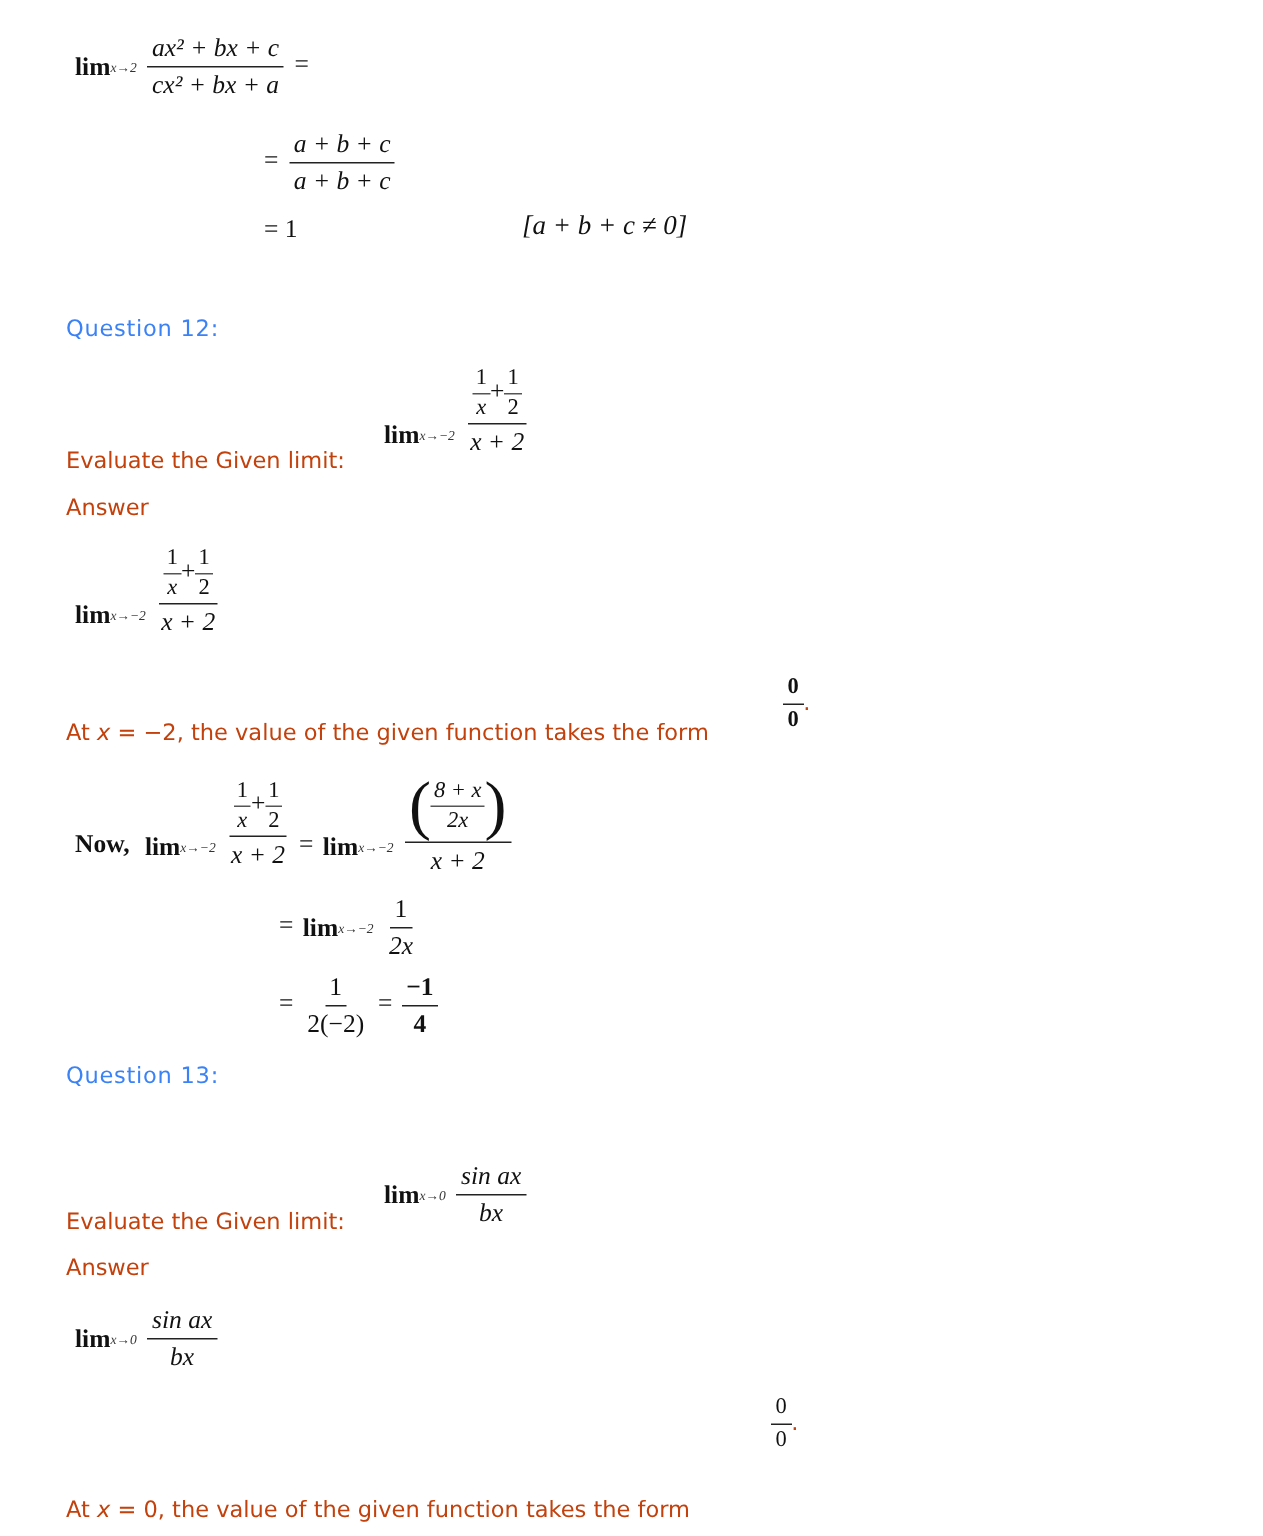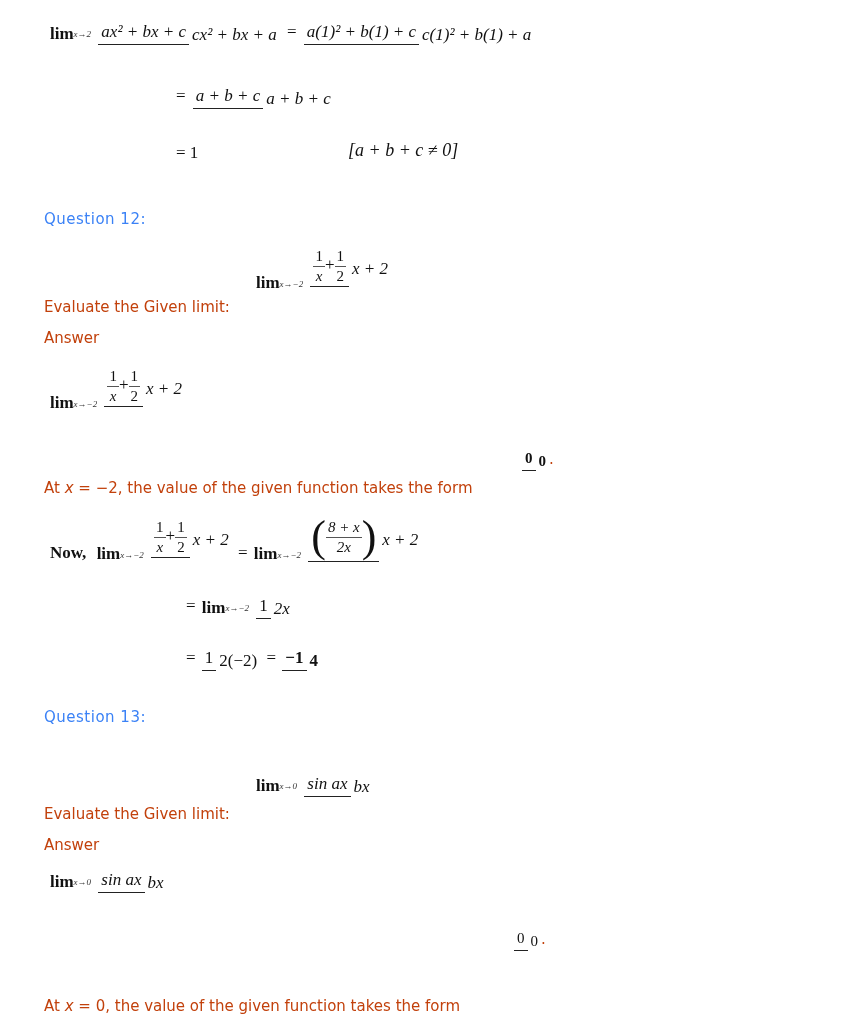--- a/index.html
+++ b/index.html
@@ -5,21 +5,21 @@
   html, body { margin: 0; padding: 0; background: #ffffff; }
   body { width: 842px; height: 1024px; position: relative; overflow: hidden; color: #222; }
   .abs { position: absolute; }
   .sans { font-family: "DejaVu Sans", sans-serif; font-size: 15px; color: #c2410c; }
   .qhead { font-family: "DejaVu Sans", sans-serif; font-size: 15px; color: #3b82f6; letter-spacing: 0.5px; }
   .m { font-family: "Liberation Serif", serif; font-size: 17px; color: #111; white-space: nowrap; }
   .mi { font-style: italic; }
   .lim { display: inline-flex; flex-direction: row; align-items: center; vertical-align: middle; line-height: 1; margin-right: 3px; }
   .lim .w { font-weight: bold; font-size: 17px; }
   .lim .sub { font-size: 9px; font-style: italic; margin-top: 3px; color: #333; }
-  .frac { display: inline-flex; flex-direction: row; align-items: center; vertical-align: middle; line-height: 1.15; }
+  .frac { display: inline-flex; flex-direction: column; align-items: center; vertical-align: middle; line-height: 1.15; }
   .frac .num { padding: 0 3px 2px; border-bottom: 1px solid #222; text-align: center; }
   .frac .den { padding: 2px 3px 0; }
   .sfrac { display: inline-flex; flex-direction: column; align-items: center; vertical-align: middle; line-height: 1.1; font-size: 15px; }
   .sfrac .num { padding: 0 2px 1px; border-bottom: 1px solid #555; }
   .sfrac .den { padding: 1px 2px 0; }
   .bold { font-weight: bold; }
   .paren { font-size: 44px; line-height: 1; vertical-align: middle; font-weight: 200; }
 </style>
 </head>
 <body>
@@ -27,24 +27,20 @@
 <div class="abs m" style="left:50px; top:22px;">
   <span class="lim">
     <span class="w">lim</span>
     <span class="sub">x→2</span>
   </span>
   <span class="frac mi">
     <span class="num">ax² + bx + c</span>
     <span class="den">cx² + bx + a</span>
   </span>
   <span style="margin:0 3px;">=</span>
-  <span class="frac mi">
-    <span class="num">a(1)² + b(1) + c</span>
-    <span class="den">c(1)² + b(1) + a</span>
-  </span>
 </div>
 
 <div class="abs m" style="left:176px; top:86px;">
   <span style="margin-right:3px;">=</span>
   <span class="frac mi">
     <span class="num">a + b + c</span>
     <span class="den">a + b + c</span>
   </span>
 </div>
 

